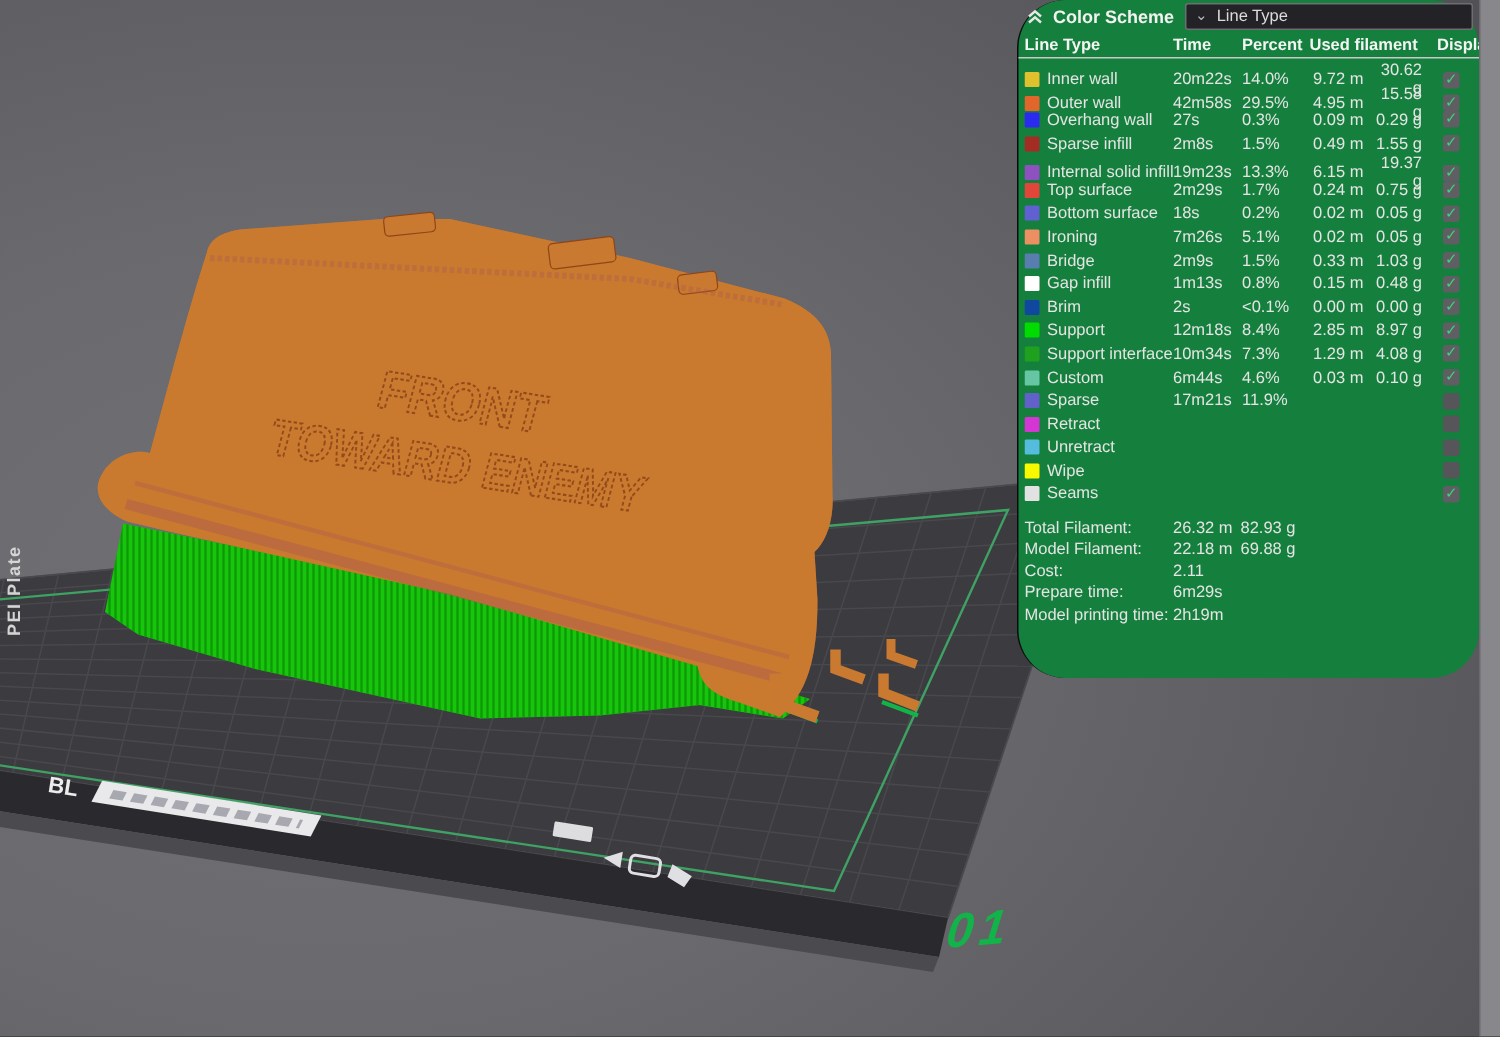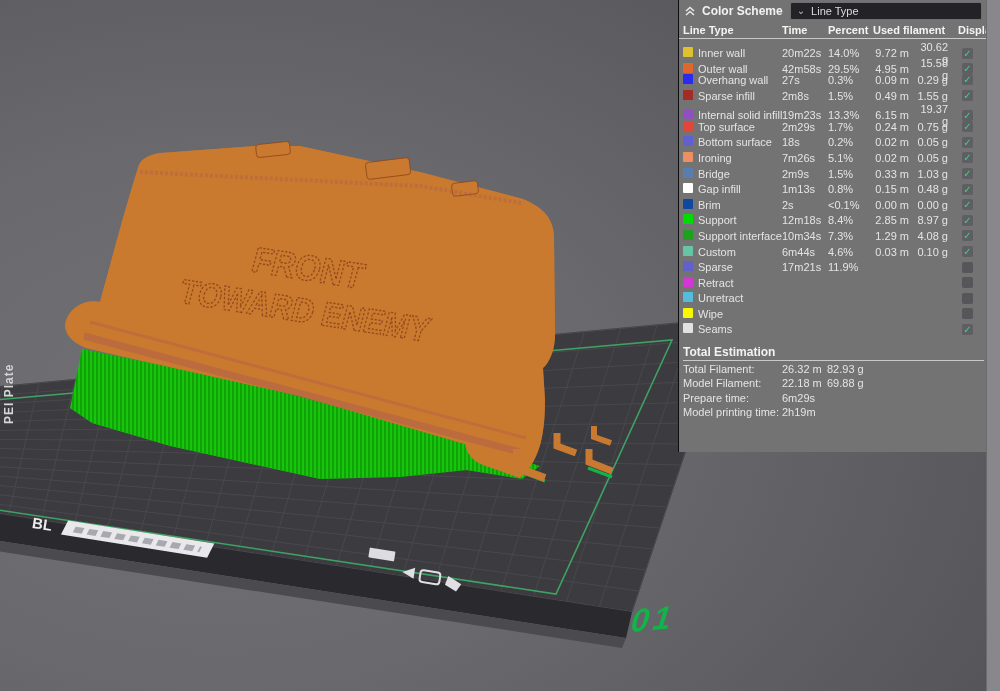--- a/index.html
+++ b/index.html
@@ -2,36 +2,36 @@
 <html><head>
 <meta charset="utf-8">
 <style>
   html,body{margin:0;padding:0;background:#3a3a3e;}
   #app{position:relative;width:1000px;height:691px;overflow:hidden;
        font-family:"Liberation Sans",sans-serif;-webkit-font-smoothing:antialiased;}
   #viewport{position:absolute;left:0;top:0;}
 
   
   #panel{position:absolute;left:678px;top:0;width:308px;height:452px;
-         background:#737373;color:#E4E4E4;font-size:11px;z-index:5;
-         border-left:1px solid #0d0d0f;box-sizing:border-box;}
+         background:#15803d;color:#E4E4E4;font-size:11px;z-index:5;
+         border-left:1px solid #0d0d0f;box-sizing:border-box;border-radius:32px;}
   #panel-header{display:flex;align-items:center;height:22px;padding:0 4px;gap:5px;}
   #panel-title{font-weight:bold;font-size:12px;color:#F2F2F2;white-space:nowrap;}
   #collapse{width:14px;height:14px;display:flex;align-items:center;justify-content:center;cursor:pointer;}
   #scheme-dd{flex:1;height:16px;margin-left:2px;background:#232327;border:1px solid #6E6E72;
              border-radius:2px;display:flex;align-items:center;gap:6px;padding:0 6px;
              color:#DCDCDC;cursor:pointer;}
   #scheme-dd .chev{font-size:10px;color:#BBBBBF;transform:translateY(-1px);}
   .cols{display:grid;grid-template-columns:99px 46px 45px 42px 39px 1fr 26px;align-items:center;}
   #table-head{height:16px;font-weight:bold;color:#F4F4F4;border-bottom:1px solid #C9C9C9;
               padding:0 2px 0 4px;}
   #table-head .h-used{grid-column:4 / 6;}
   #line-rows{padding:2px 2px 0 4px;}
   .row{height:15.6px;}
-  .lt-label{display:flex;gap:5px;overflow:hidden;white-space:nowrap;}
+  .lt-label{display:flex;align-items:center;gap:5px;overflow:hidden;white-space:nowrap;}
   .swatch{width:10px;height:10px;border-radius:1px;flex:0 0 auto;}
   .c-m,.c-g{text-align:right;padding-right:6px;}
   .cbx{width:11px;height:11px;border-radius:2px;background:#55555A;display:flex;
        align-items:center;justify-content:center;font-size:10px;line-height:11px;
        color:#3ED37E;cursor:pointer;margin-left:4px;}
   .cbx.on{background:#5E5E63;}
   #totals{margin-top:7px;padding:0 2px 0 4px;}
   #totals-title{font-weight:bold;font-size:12px;color:#F2F2F2;height:16px;
                 border-bottom:1px solid #C9C9C9;display:flex;align-items:center;}
   .t-row{display:grid;grid-template-columns:99px 45px 1fr;height:14.6px;align-items:center;}
@@ -426,33 +426,37 @@
           <span></span>
           <span></span>
           <span class="c-m"></span>
           <span class="c-g"></span>
           <span></span>
           <div class="cbx on">✓</div>
         </div>
       </div>
 
   <div id="totals">
-    <div id="totals-title">Total Estimation</div>
     <div id="totals-rows">
           <div class="t-row">
             <span>Total Filament:</span>
             <span>26.32 m</span>
             <span>82.93 g</span>
           </div>
           <div class="t-row">
             <span>Model Filament:</span>
             <span>22.18 m</span>
             <span>69.88 g</span>
           </div>
           <div class="t-row">
+            <span>Cost:</span>
+            <span>2.11</span>
+            <span></span>
+          </div>
+          <div class="t-row">
             <span>Prepare time:</span>
             <span>6m29s</span>
             <span></span>
           </div>
           <div class="t-row">
             <span>Model printing time:</span>
             <span>2h19m</span>
             <span></span>
           </div>
         </div>

